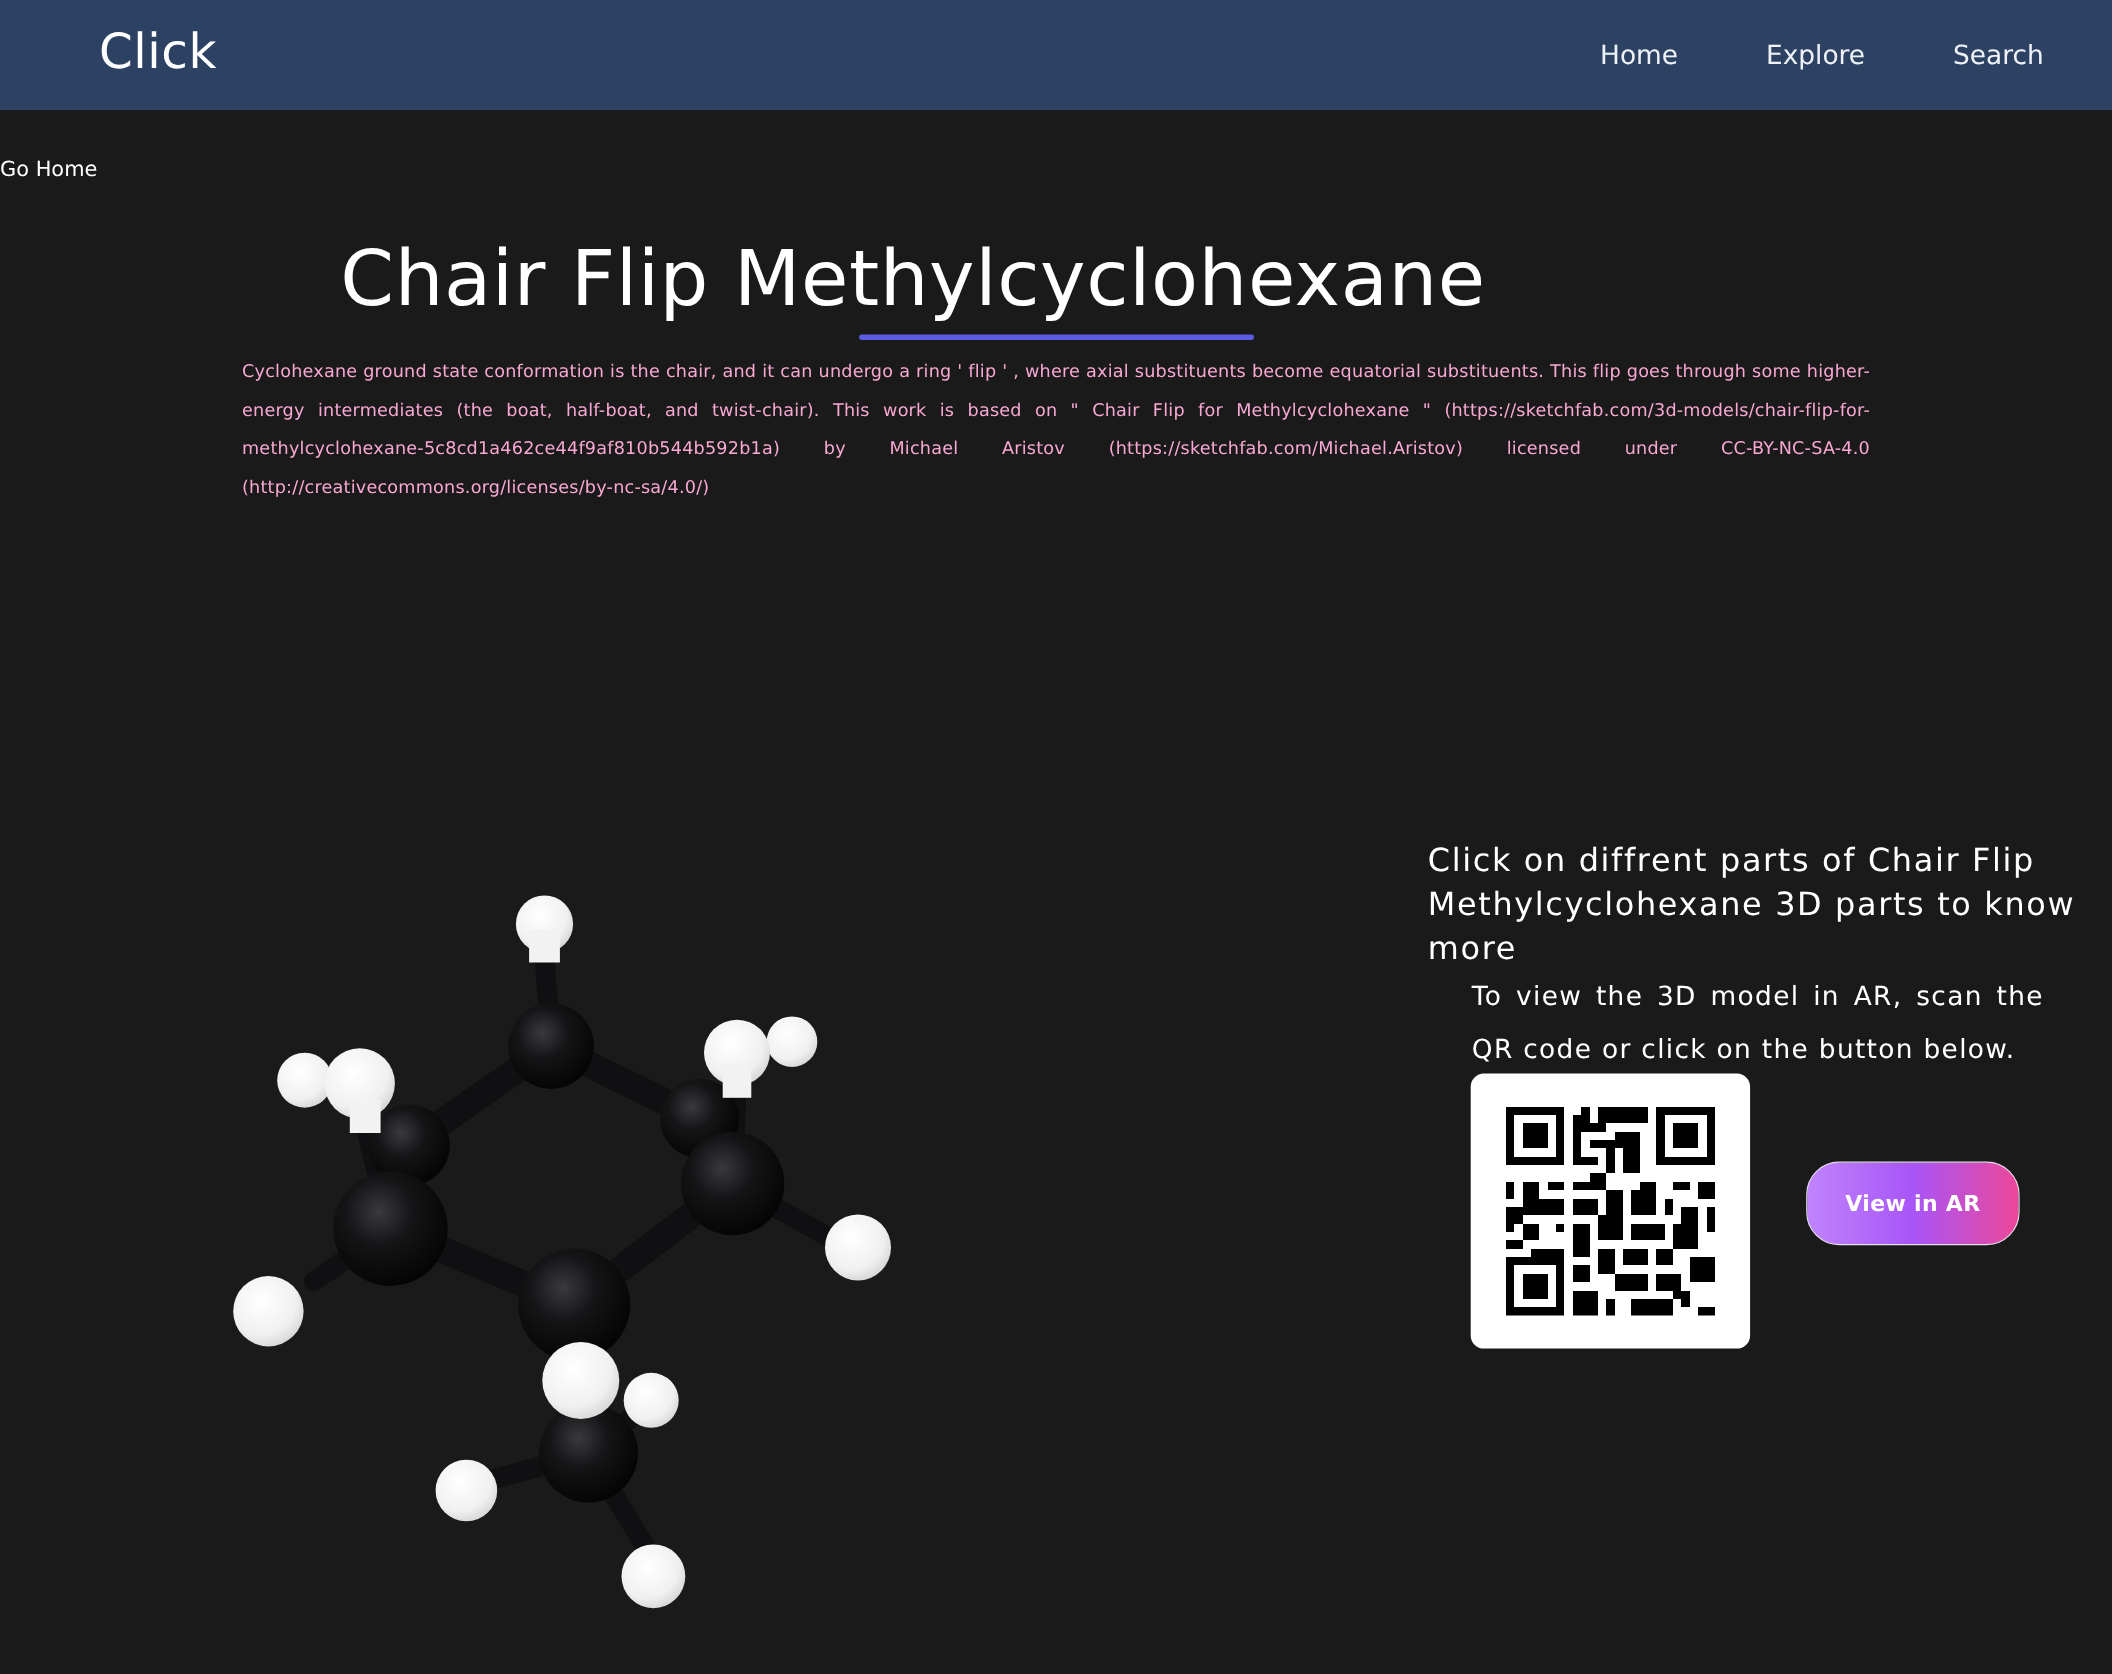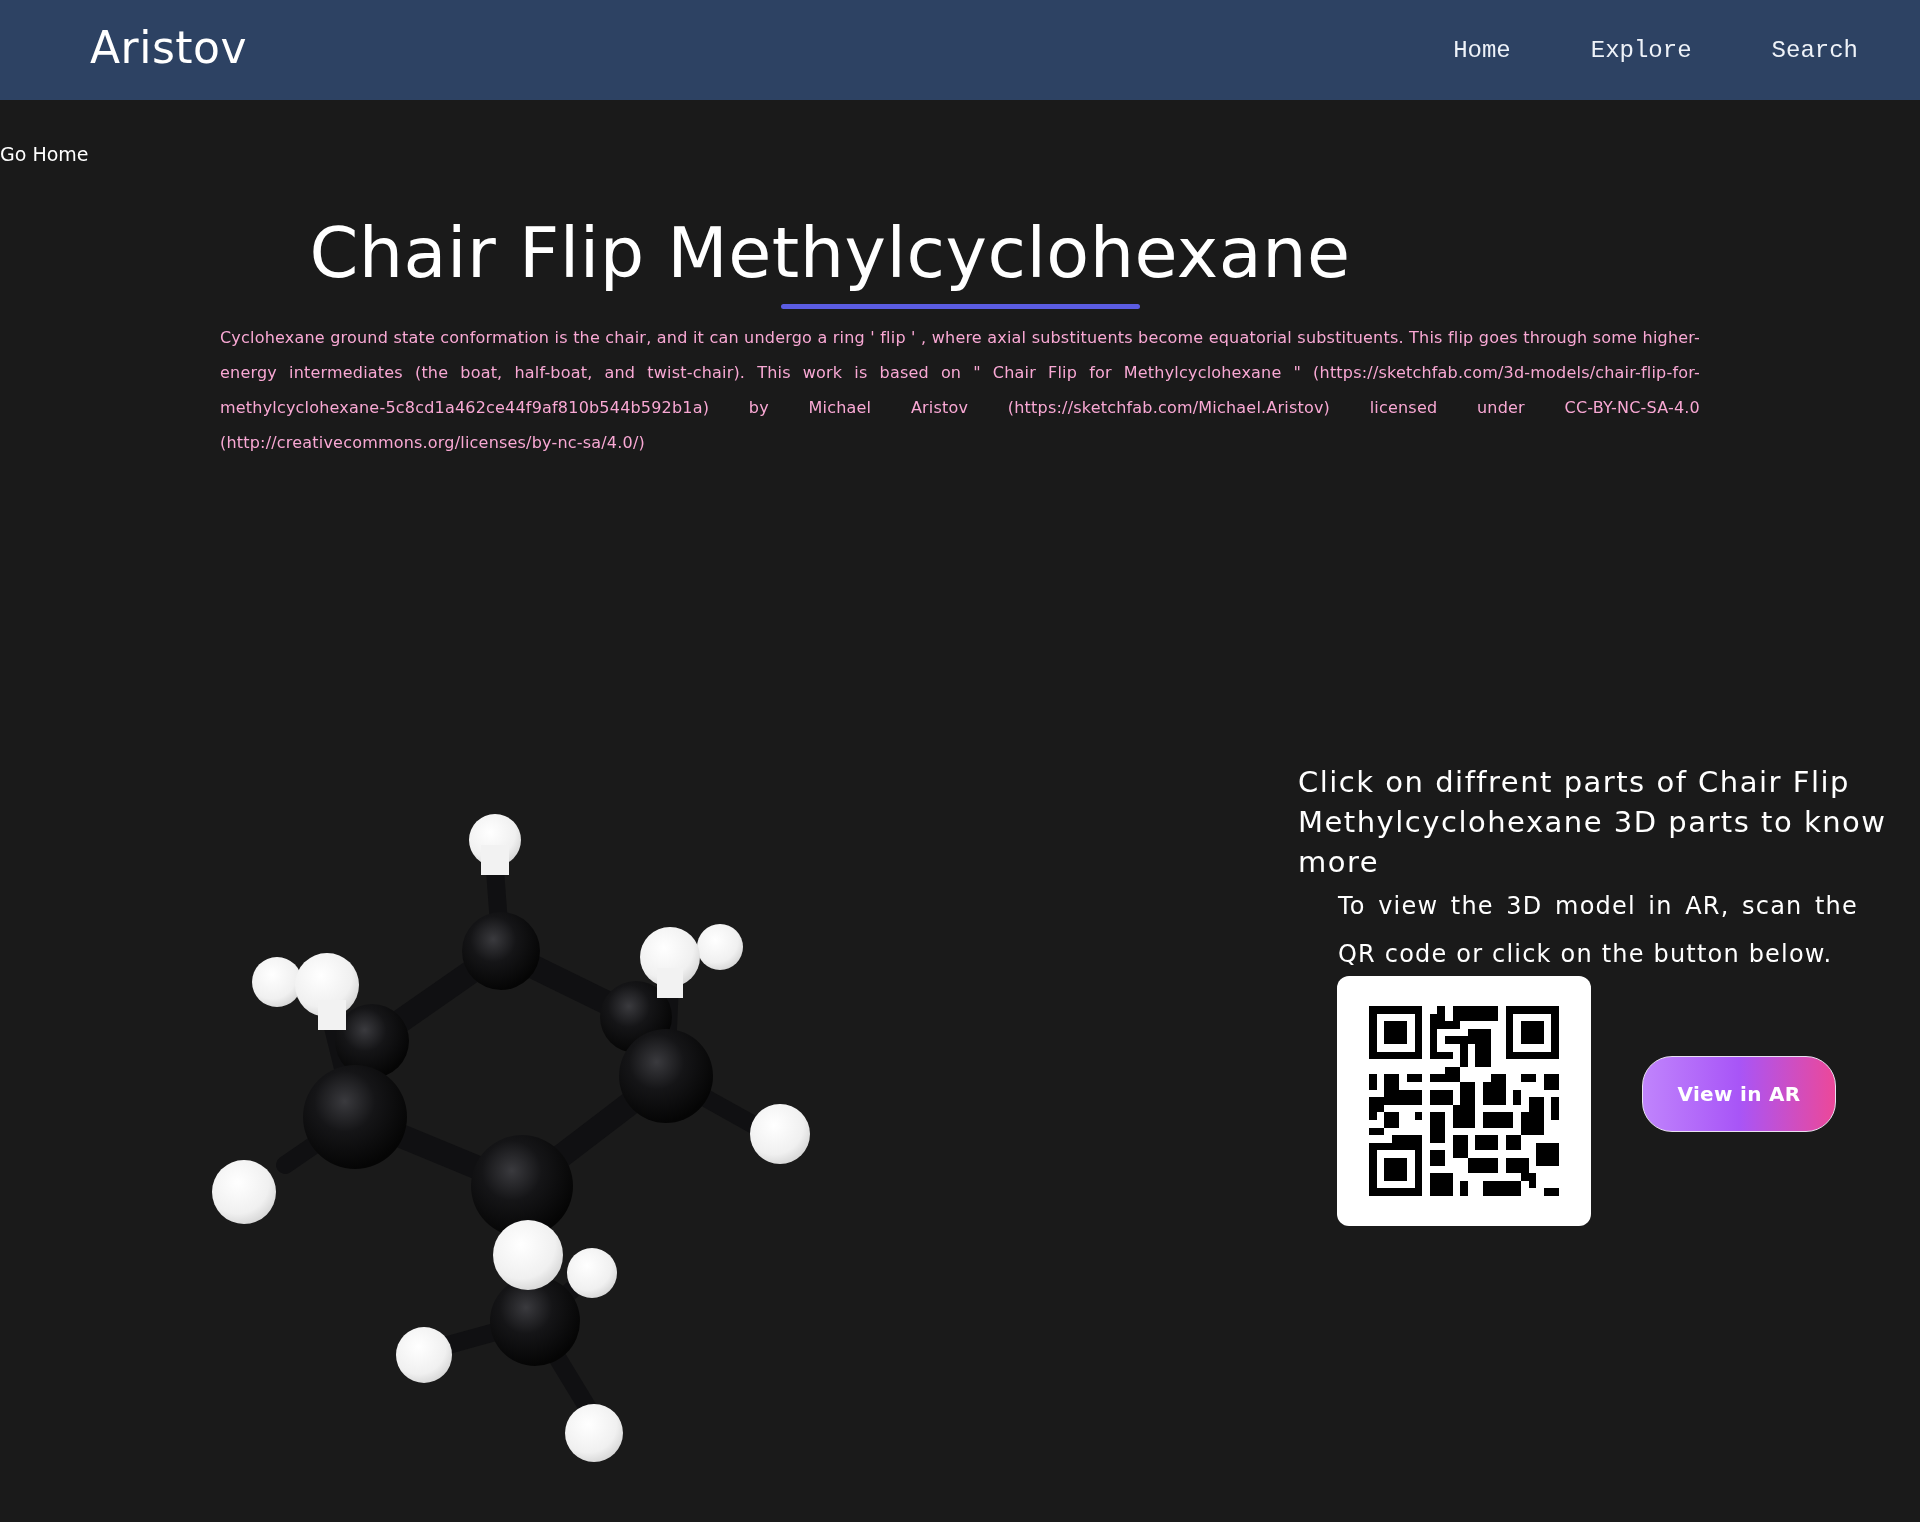--- a/index.html
+++ b/index.html
@@ -2,21 +2,21 @@
 <html><head>
 <meta charset="utf-8">
 <style>
   * { box-sizing: border-box; margin: 0; padding: 0; }
   html, body { width: 1920px; height: 1522px; background: #1a1a1a; overflow: hidden; }
   body { font-family: "DejaVu Sans", "Liberation Sans", sans-serif; color: #ffffff; position: relative; }
 
   .navbar { position: absolute; left: 0; top: 0; width: 1920px; height: 100px; background: #2d4263; }
   .brand { position: absolute; left: 90px; top: 22px; font-size: 44px; font-weight: 500; letter-spacing: 0.5px; color: #fff; }
   .nav-links { position: absolute; right: 0; top: 0; height: 100px; display: flex; align-items: center; }
-  .nav-link { font-size: 24px; color: #eef2f8; margin-right: 80px; cursor: pointer; text-decoration: none; font-family: Liberation Mono, monospace; }
+  .nav-link { font-size: 24px; color: #eef2f8; margin-right: 80px; cursor: pointer; text-decoration: none; }
   .nav-link:last-child { margin-right: 62px; }
 
   .go-back { position: absolute; left: 0; top: 143px; font-size: 19px; color: #fff; cursor: pointer; }
 
   .page-title { position: absolute; left: 0; width: 1660px; top: 212px; text-align: center; font-size: 70px; font-weight: 500; letter-spacing: 0.5px; color: #fff; }
   .title-underline { position: absolute; left: 781px; top: 304px; width: 359px; height: 5px; border-radius: 3px; background: #5b5ce2; }
 
   .description { position: absolute; left: 220px; top: 320px; width: 1480px; font-size: 16px; line-height: 35px; text-align: justify; color: #f9a8d4; letter-spacing: 0.2px; }
 
   .model-viewer { position: absolute; left: 150px; top: 620px; width: 1100px; height: 902px; cursor: grab; }
@@ -31,21 +31,21 @@
 
   .ar-button { position: absolute; left: 1642px; top: 1056px; width: 194px; height: 76px; border-radius: 30px;
     border: 1.5px solid #e8e0f0;
     background: linear-gradient(90deg, #c084fc 0%, #a855f7 50%, #ec4899 100%);
     color: #fff; font-size: 20px; font-weight: 700; display: flex; align-items: center; justify-content: center; cursor: pointer; letter-spacing: 0.3px; }
 </style>
 </head>
 <body>
 
 <nav class="navbar">
-  <div class="brand">Aristov</div>
+  <div class="brand">Click</div>
   <div class="nav-links">
     <a class="nav-link">Home</a>
     <a class="nav-link">Explore</a>
     <a class="nav-link">Search</a>
   </div>
 </nav>
 
 <div class="go-back">Go Home</div>
 
 <h1 class="page-title">Chair Flip Methylcyclohexane</h1>

